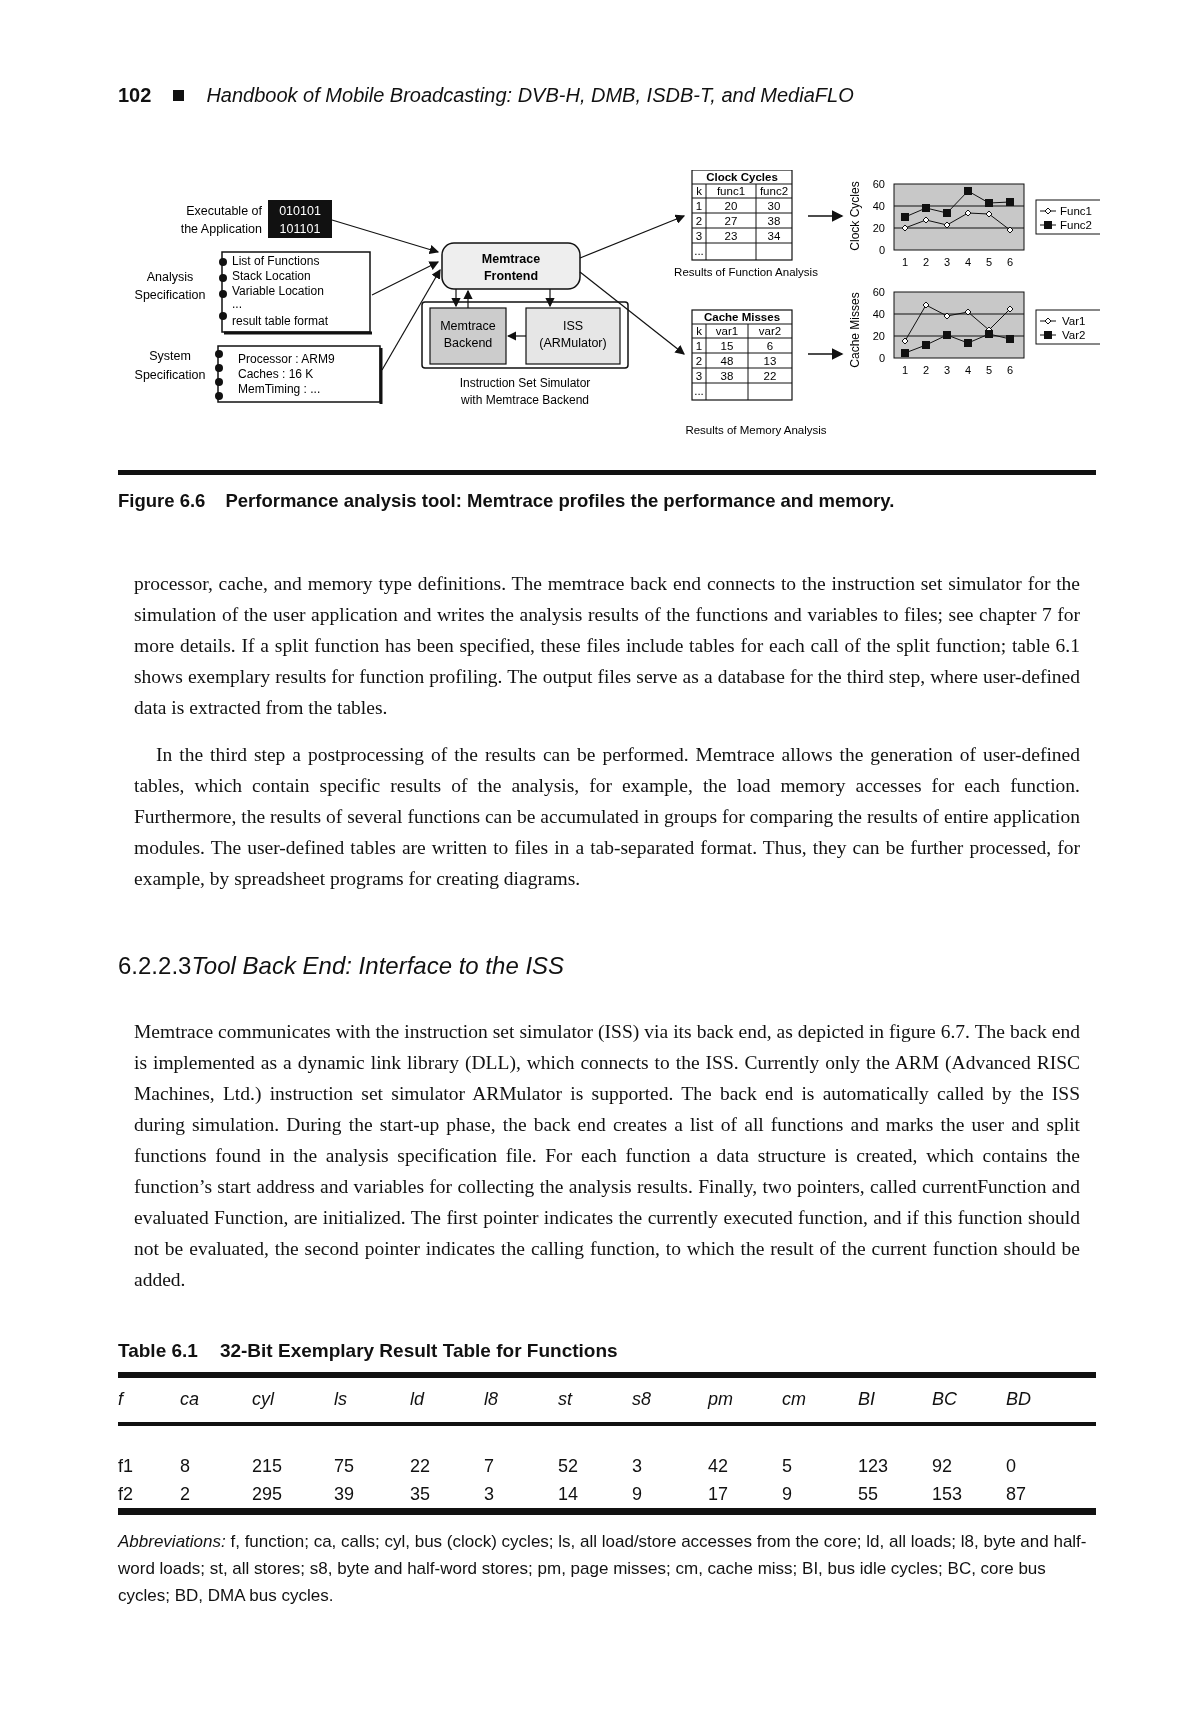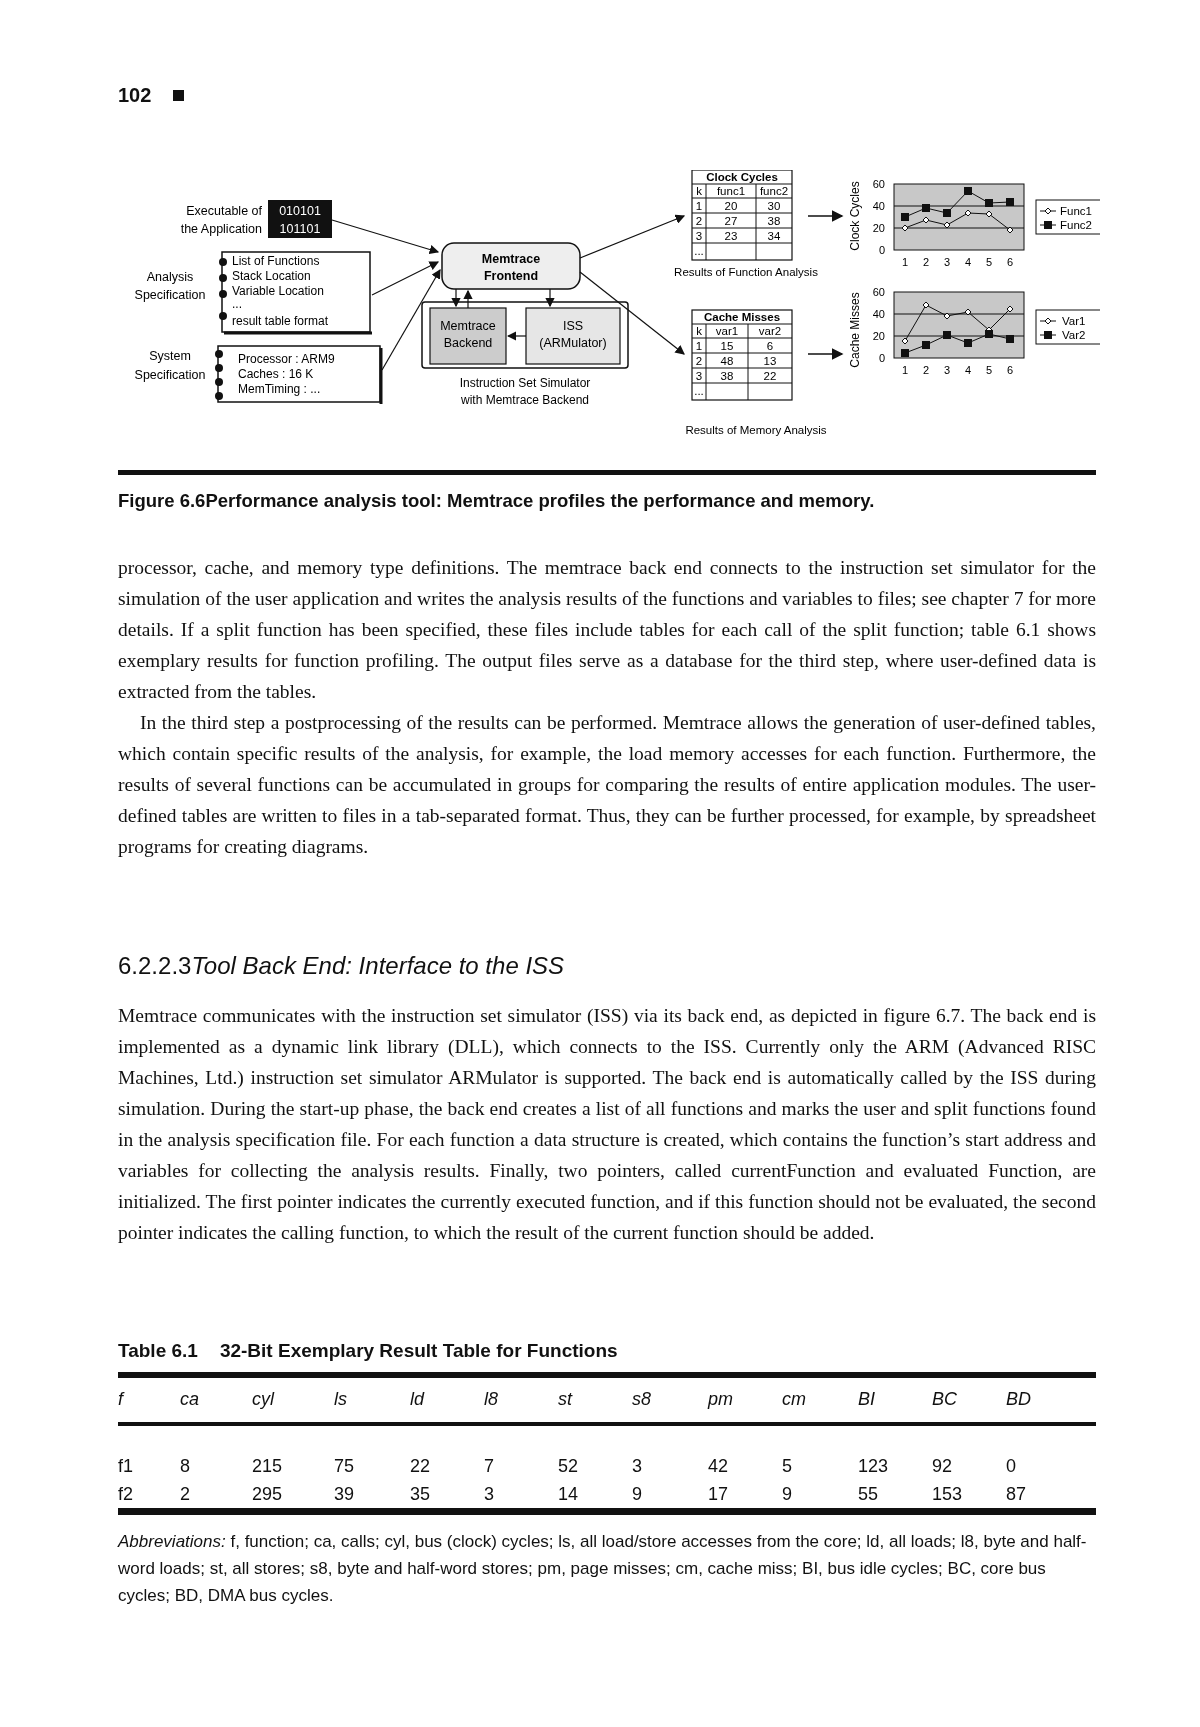--- a/index.html
+++ b/index.html
@@ -6,43 +6,44 @@
   body{width:1200px;height:1727px;position:relative;overflow:hidden;color:#111;font-family:"Liberation Sans",sans-serif;}
   .abs{position:absolute;}
   .running-head{left:118px;top:84px;font-size:20px;display:flex;align-items:center;gap:22px;}
   .running-head .pg{font-weight:bold;}
   .running-head .sq{width:11px;height:11px;background:#111;display:inline-block;}
   .running-head .ttl{font-style:italic;}
   .fig{left:110px;top:170px;width:990px;height:280px;}
   .dlab{font-size:12.5px;line-height:15px;color:#111;}
   .rule{left:118px;width:978px;background:#111;}
   .caption{left:118px;top:490px;font-size:18.5px;font-weight:bold;}
-  .caption .num{}
+  .caption .num{margin-right:20px;}
   .body{left:118px;width:978px;font-family:"Liberation Serif",serif;font-size:19.5px;line-height:31px;text-align:justify;}
-  .body p{margin:0;}
+  .body p{margin:16px;}
   .body p.ind{text-indent:22px;}
   .sec{left:118px;top:952px;font-size:24px;}
   .sec .n{}
   .sec .t{font-style:italic;}
   .tcap{left:118px;top:1340px;font-size:19px;font-weight:bold;}
   .tcap .n{margin-right:22px;text-align:center;}
   table.res{position:absolute;left:118px;top:1376px;width:978px;border-collapse:collapse;font-size:18px;}
   table.res th{font-weight:normal;font-style:italic;text-align:left;height:46px;padding:0;}
   table.res td{height:28px;padding:0;text-align:left;}
   table.res tr.first td{padding-top:26px;}
   .abbr{left:118px;top:1528px;width:978px;font-size:17px;line-height:27px;}
   .abbr .lead{font-style:italic;}
   .abbr .rest{}
 </style>
 </head>
 <body>
 
 <div class="abs running-head">
   <span class="pg">102</span>
   <span class="sq"></span>
+  <span class="ttl">Handbook of Mobile Broadcasting: DVB-H, DMB, ISDB-T, and MediaFLO</span>
 </div>
 
 <svg class="abs fig" viewBox="0 0 990 280" width="990" height="280">
   <defs>
     <marker id="ah" markerWidth="8" markerHeight="8" refX="7" refY="4" orient="auto">
       <path d="M0,0 L8,4 L0,8 z" fill="#111"></path>
     </marker>
   </defs>
 
   <text class="dlab" x="152" y="45" text-anchor="end" font-size="12.5">Executable of</text>

